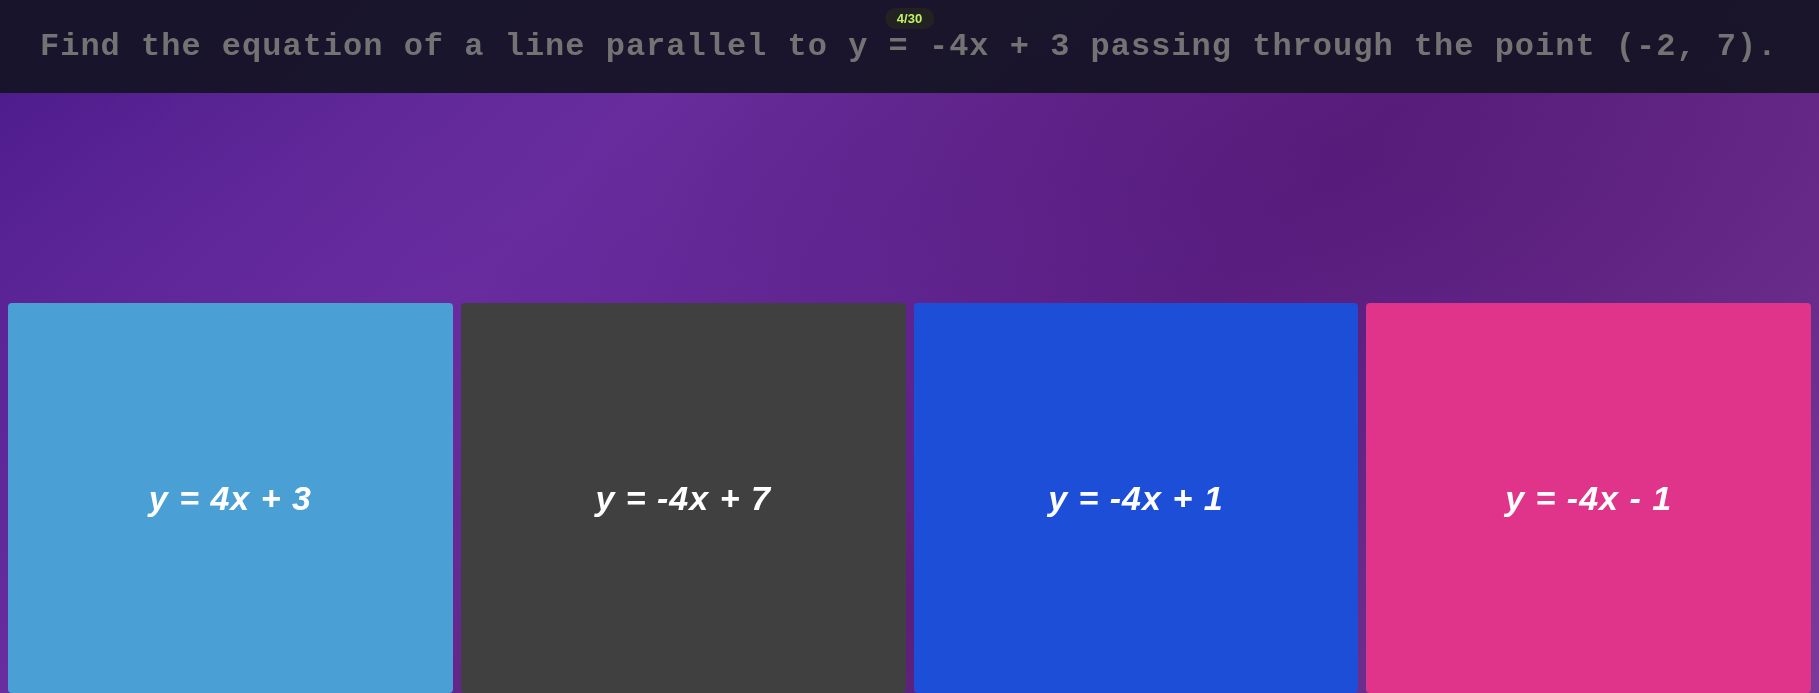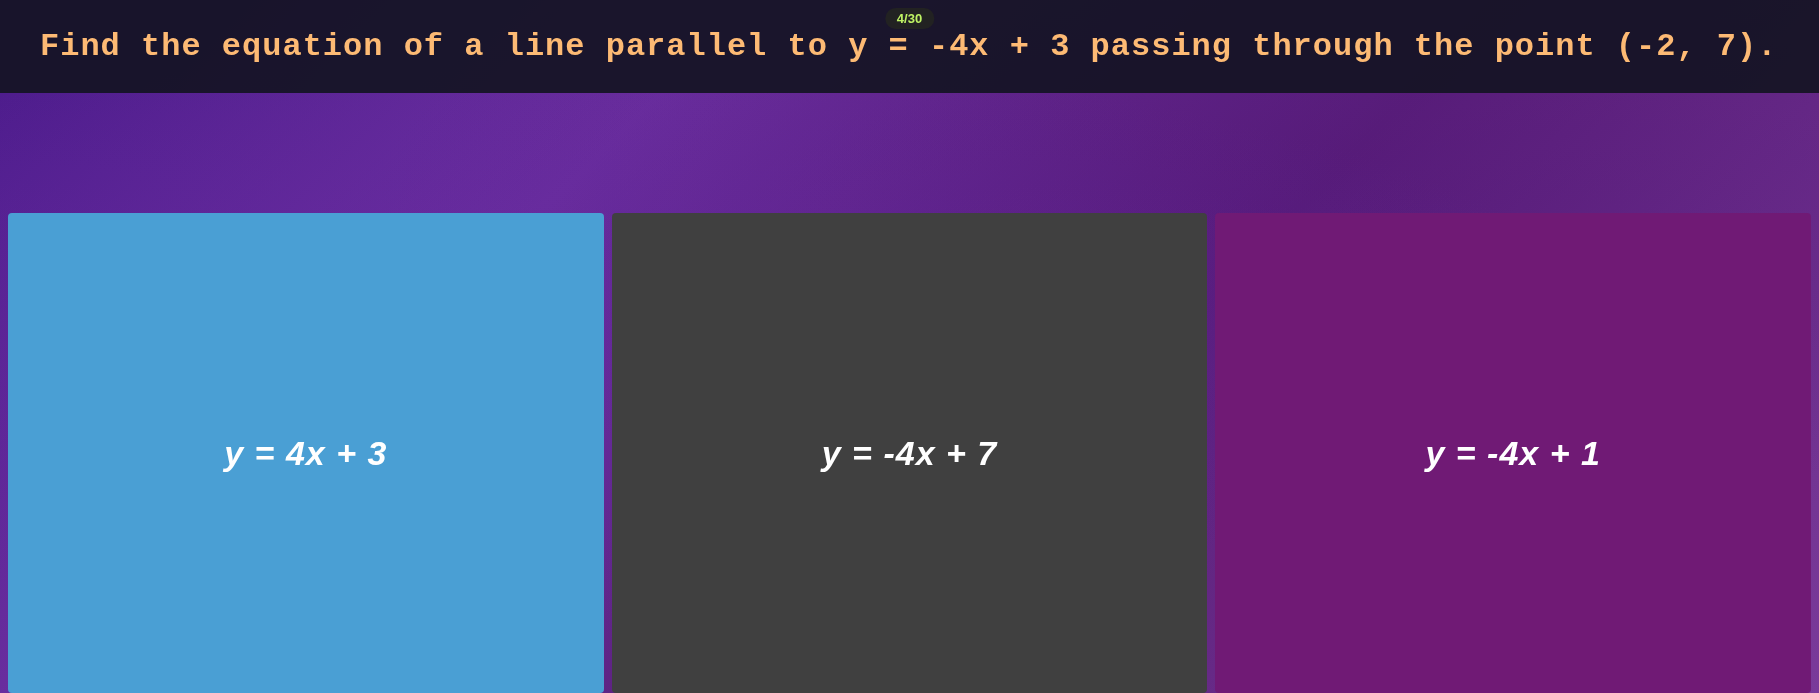--- a/index.html
+++ b/index.html
@@ -42,52 +42,52 @@
       top: 0;
       left: 0;
       right: 0;
       background: rgba(20, 20, 35, 0.92);
       padding: 28px 40px 28px 40px;
       display: flex;
       align-items: center;
     }
 
     #question-text {
-      color: #fdba74;
+      color: #737373;
       font-size: 32px;
       font-weight: 700;
       font-family: 'Courier New', monospace;
       letter-spacing: 1px;
       white-space: nowrap;
     }
 
     #answers-container {
       position: absolute;
       bottom: 0;
       left: 0;
       right: 0;
-      height: 480px;
+      height: 390px;
       display: flex;
       flex-direction: row;
       gap: 8px;
       padding: 0 8px 0 8px;
     }
 
     .answer-card {
       flex: 1;
       display: flex;
       align-items: center;
       justify-content: center;
       cursor: pointer;
       border-radius: 4px;
     }
 
     .answer-card:nth-child(1) { background: #4a9fd4; }
     .answer-card:nth-child(2) { background: #404040; }
-    .answer-card:nth-child(3) { background: #701a75; }
+    .answer-card:nth-child(3) { background: #1d4ed8; }
     .answer-card:nth-child(4) { background: #e0348a; }
 
     .answer-text {
       color: #ffffff;
       font-size: 34px;
       font-weight: 600;
       font-family: 'Arial', sans-serif;
       font-style: italic;
       letter-spacing: 1px;
     }
@@ -104,13 +104,16 @@
 <div id="answers-container">
   <div class="answer-card">
     <span class="answer-text">y  =  4x  +  3</span>
   </div>
   <div class="answer-card">
     <span class="answer-text">y  =  -4x  +  7</span>
   </div>
   <div class="answer-card">
     <span class="answer-text">y  =  -4x  +  1</span>
   </div>
+  <div class="answer-card">
+    <span class="answer-text">y  =  -4x  -  1</span>
+  </div>
 </div>
 
 </body></html>

